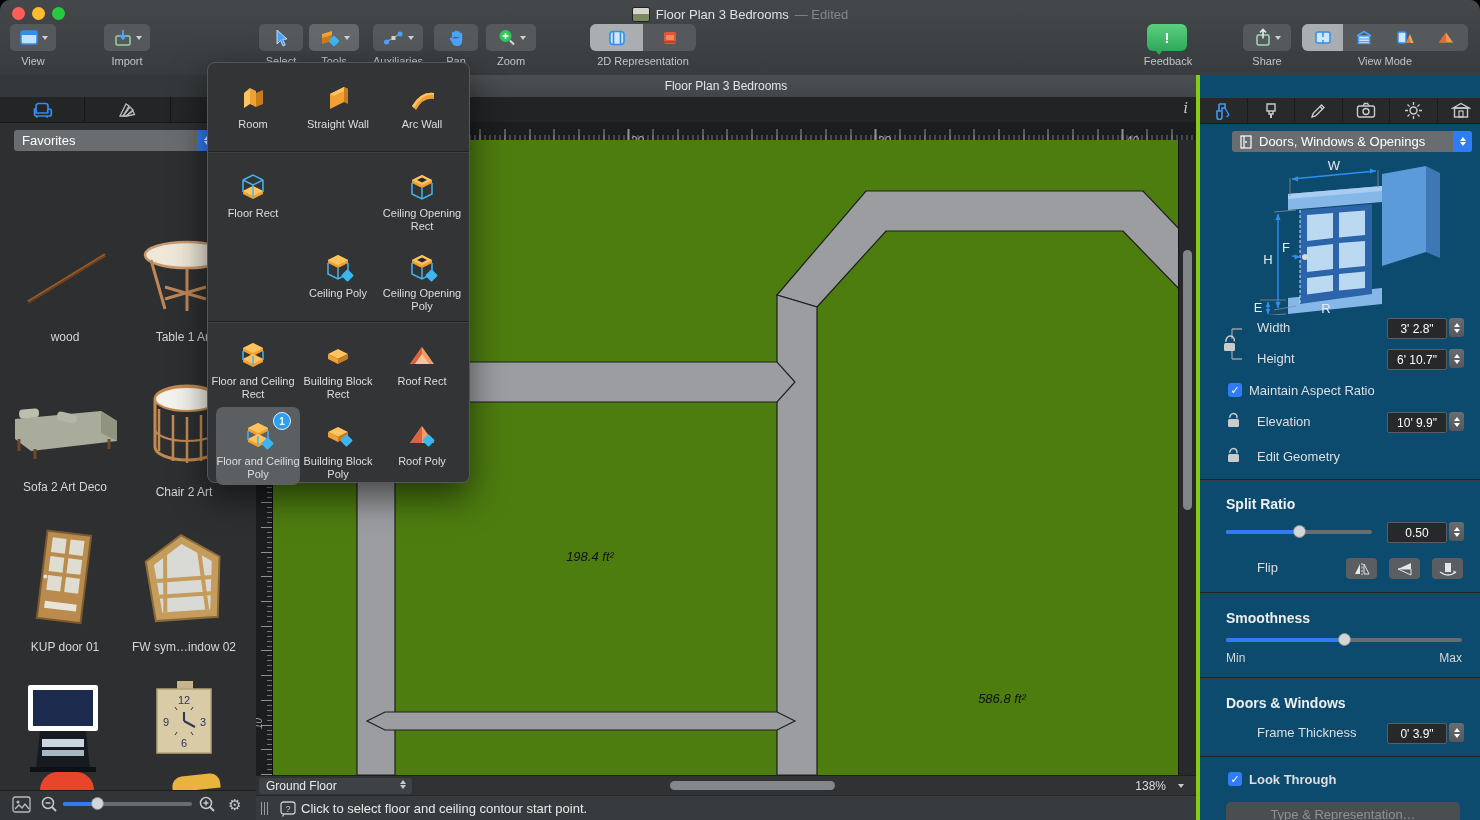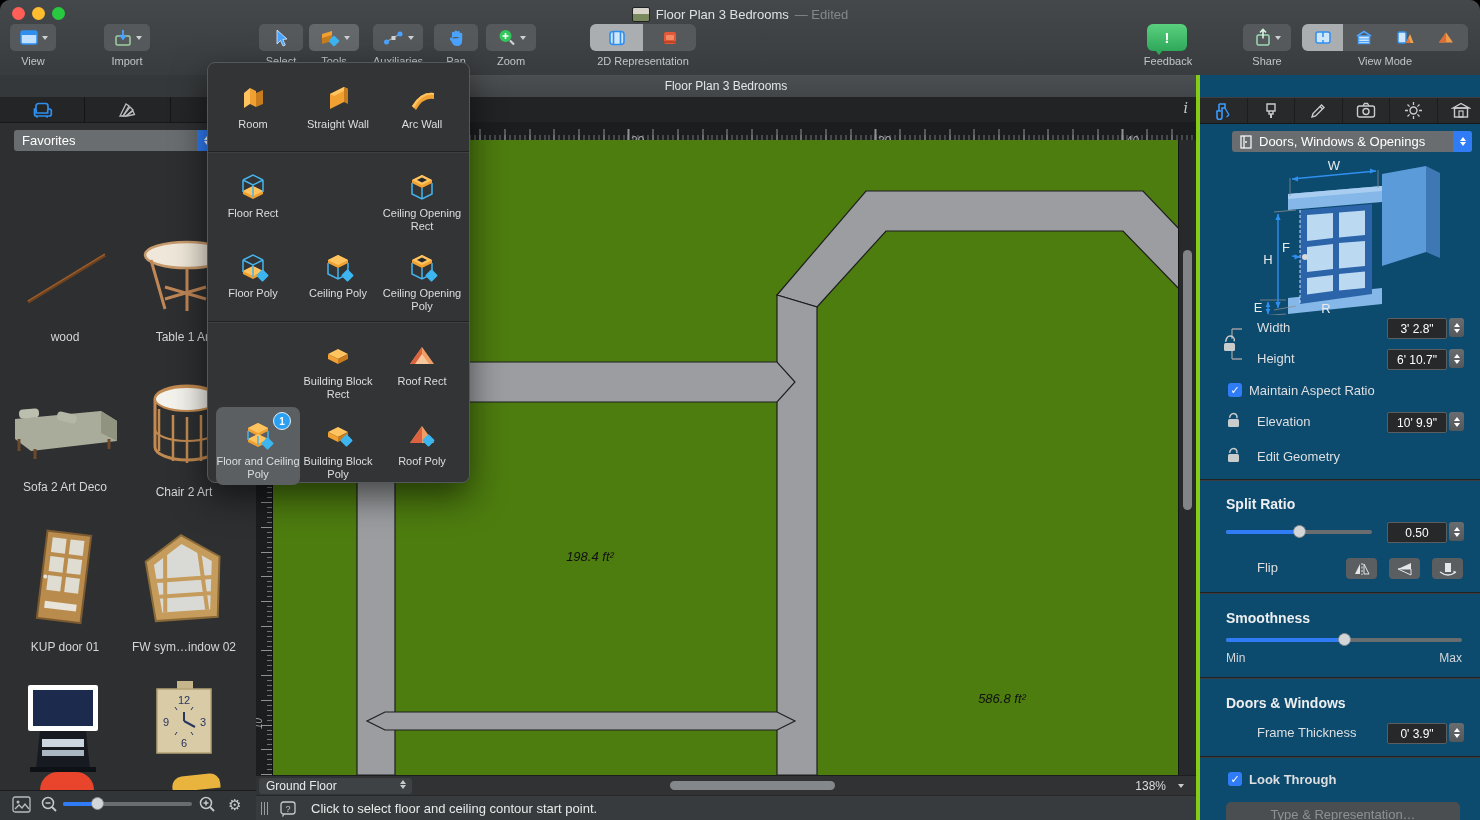--- a/index.html
+++ b/index.html
@@ -458,21 +458,21 @@
     <span class="zoomchev dnTri" style="position:absolute;border-top-color:#c8cbcd"></span>
   </div>
 
   <div class="abs statusbar">
     <span class="grip"></span>
     <svg style="margin-left:10px" width="17" height="16">
         <rect x="1" y="1" width="14" height="12" rx="2.5" fill="none" stroke="#c6c9cb" stroke-width="1.3"></rect>
         <path d="M4 13 l-1.5 2.5" stroke="#c6c9cb" stroke-width="1.3"></path>
         <text x="8" y="10.5" font-size="9" fill="#c6c9cb" text-anchor="middle">?</text>
       </svg>
-    <span style="margin-left:14px">Click to select floor and ceiling contour start point.</span>
+    <span style="margin-left:4px">Click to select floor and ceiling contour start point.</span>
   </div>
 
   <div class="abs tpop">
     <div class="tdiv" style="top:88px"></div>
     <div class="tdiv" style="top:258px"></div>
 
     <div class="tcell" style="left:3px;top:7px">
       <svg width="36" height="32">
           <polygon points="9,11 15,6 15,22 9,26" fill="#ffc35f"></polygon>
           <polygon points="15,6 21,9 21,25 15,22" fill="#f0a131"></polygon>
@@ -507,49 +507,50 @@
     <div class="tcell" style="left:172px;top:96px">
       <svg width="36" height="32">
           <polygon points="8,9 18,4 28,9 28,12 18,17 8,12" fill="#f0a131"></polygon>
           <polygon points="8,9 18,4 28,9 18,14" fill="#ffc35f"></polygon>
           <polygon points="13,9 18,6.5 23,9 18,11.5" fill="#26282a"></polygon>
           <path d="M8,12 L8,23 L18,28 L28,23 L28,12 M18,17 L18,28" stroke="#45b4ee" fill="none" stroke-width="1.5"></path>
         </svg>
       <div class="tlbl">Ceiling Opening Rect</div>
     </div>
 
-    <div class="tcell" style="left:3px;top:176px">
-      <svg width="36" height="32">
-          <polygon points="8,20 18,15 28,20 28,23 18,28 8,23" fill="#f0a131"></polygon>
-          <polygon points="8,20 18,15 28,20 18,25" fill="#ffc35f"></polygon>
-          <path d="M8,9 L18,4 L28,9 M8,9 L8,21 M28,9 L28,21 M18,14 L18,26 M8,9 L18,14 L28,9" stroke="#45b4ee" fill="none" stroke-width="1.5"></path>
-          <rect x="23" y="20" width="9" height="9" rx="1" transform="rotate(45 27.5 24.5)" fill="#3db5f0"></rect>
-        </svg>
-      <div class="tlbl">Floor Poly</div>
-    </div>
     <div class="tcell" style="left:88px;top:176px">
       <svg width="36" height="32">
           <polygon points="8,9 18,4 28,9 28,12 18,17 8,12" fill="#f0a131"></polygon>
           <polygon points="8,9 18,4 28,9 18,14" fill="#ffc35f"></polygon>
           <path d="M8,12 L8,23 L18,28 L28,23 L28,12 M18,17 L18,28" stroke="#45b4ee" fill="none" stroke-width="1.5"></path>
           <rect x="23" y="20" width="9" height="9" rx="1" transform="rotate(45 27.5 24.5)" fill="#3db5f0"></rect>
         </svg>
       <div class="tlbl">Ceiling Poly</div>
     </div>
     <div class="tcell" style="left:172px;top:176px">
       <svg width="36" height="32">
           <polygon points="8,9 18,4 28,9 28,12 18,17 8,12" fill="#f0a131"></polygon>
           <polygon points="8,9 18,4 28,9 18,14" fill="#ffc35f"></polygon>
           <polygon points="13,9 18,6.5 23,9 18,11.5" fill="#26282a"></polygon>
           <path d="M8,12 L8,23 L18,28 L28,23 L28,12 M18,17 L18,28" stroke="#45b4ee" fill="none" stroke-width="1.5"></path>
           <rect x="23" y="20" width="9" height="9" rx="1" transform="rotate(45 27.5 24.5)" fill="#3db5f0"></rect>
         </svg>
       <div class="tlbl">Ceiling Opening Poly</div>
     </div>
 
+    <div class="tcell" style="left:3px;top:264px">
+      <svg width="36" height="32">
+          <polygon points="8,9 18,4 28,9 28,12 18,17 8,12" fill="#f0a131"></polygon>
+          <polygon points="8,9 18,4 28,9 18,14" fill="#ffc35f"></polygon>
+          <polygon points="8,20 18,15 28,20 28,23 18,28 8,23" fill="#f0a131"></polygon>
+          <polygon points="8,20 18,15 28,20 18,25" fill="#ffc35f"></polygon>
+          <path d="M8,12 L8,21 M28,12 L28,21 M18,17 L18,26" stroke="#45b4ee" fill="none" stroke-width="1.5"></path>
+        </svg>
+      <div class="tlbl">Floor and Ceiling Rect</div>
+    </div>
     <div class="tcell" style="left:88px;top:264px">
       <svg width="36" height="32">
           <polygon points="8,15 18,10 28,15 18,20" fill="#ffc35f"></polygon>
           <polygon points="8,15 18,20 18,25 8,20" fill="#f0a131"></polygon>
           <polygon points="18,20 28,15 28,20 18,25" fill="#c77d1d"></polygon>
         </svg>
       <div class="tlbl">Building Block Rect</div>
     </div>
     <div class="tcell" style="left:172px;top:264px">
       <svg width="36" height="32">

